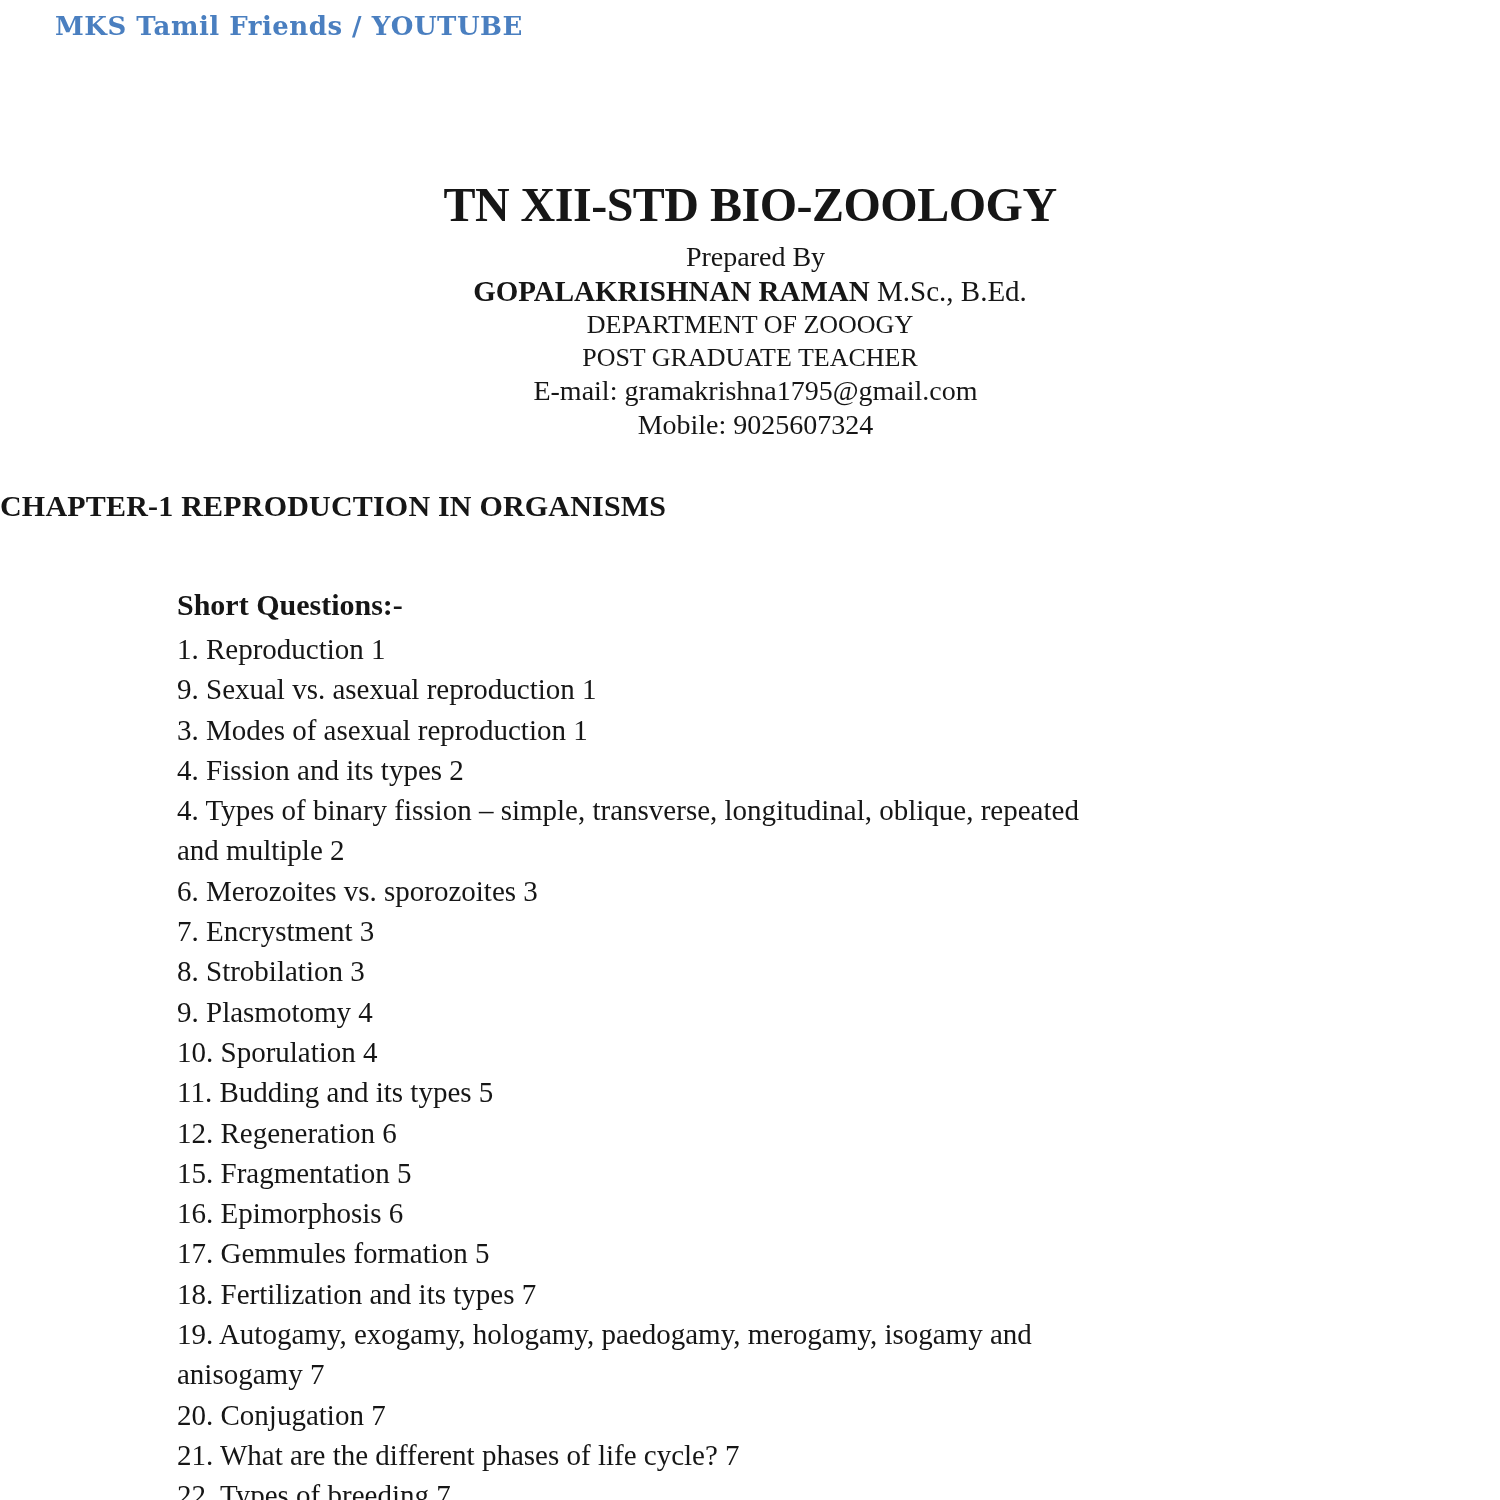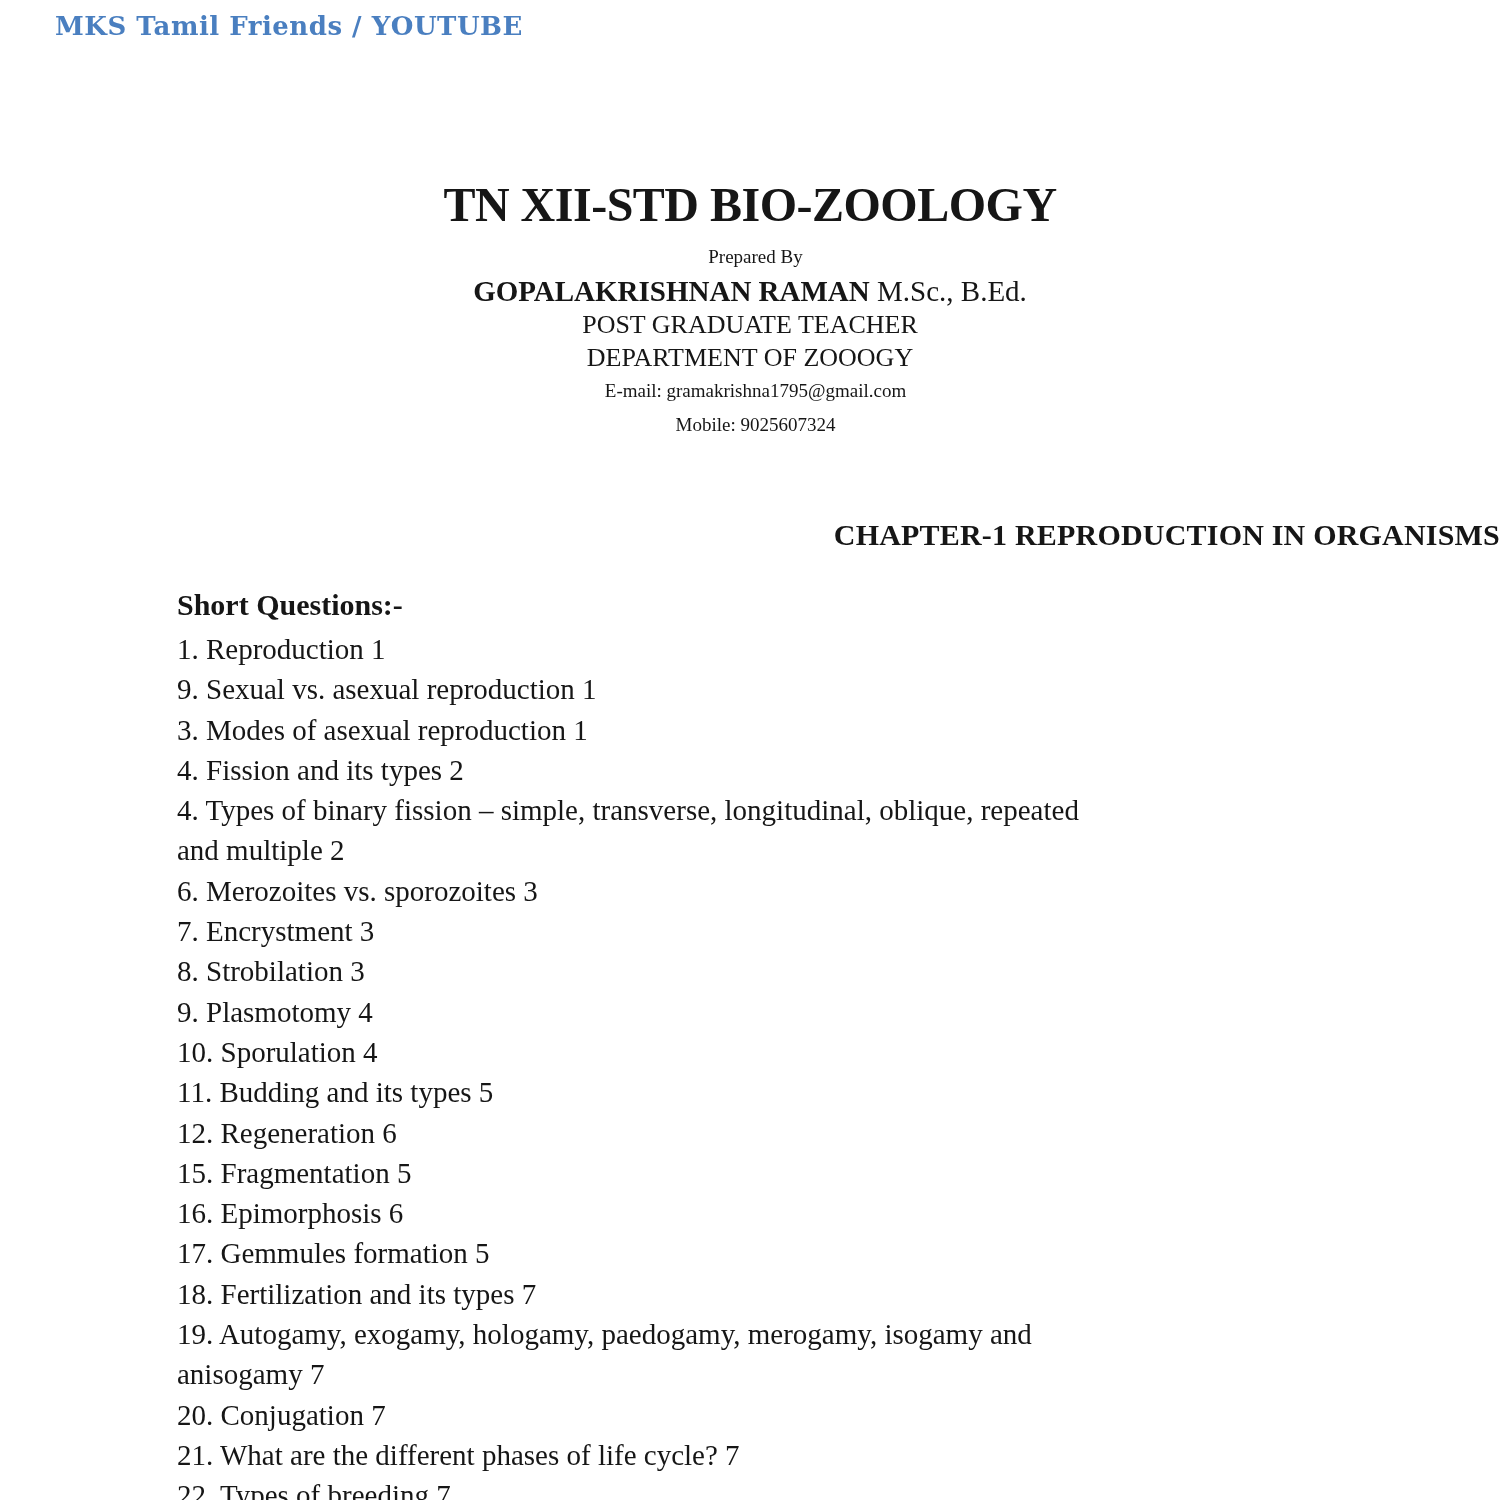--- a/index.html
+++ b/index.html
@@ -39,39 +39,39 @@
     text-align: center;
   }
   .doc-title {
     font-size: 48px;
     font-weight: bold;
     letter-spacing: -0.5px;
     line-height: 58px;
     margin-bottom: 6px;
   }
   .sub-line {
-    font-size: 19px;
+    font-size: 28px;
     line-height: 34px;
     padding-left: 11px;
   }
   .author-line {
     font-size: 29px;
     line-height: 34px;
   }
   .author-name { font-weight: bold; margin-top: 6px; }
   .caps-line {
     font-size: 26px;
     line-height: 33px;
   }
   .chapter-heading {
     position: absolute;
-    top: 518px;
+    top: 489px;
     left: 0;
     width: 1500px;
-    text-align: right;
+    text-align: left;
     font-size: 30px;
     font-weight: bold;
     letter-spacing: 0.2px;
   }
   .section-heading {
     position: absolute;
     top: 588px;
     left: 177px;
     font-size: 30px;
     font-weight: bold;
@@ -90,22 +90,22 @@
 </style>
 </head>
 <body>
 
 <div class="brand">MKS Tamil Friends / YOUTUBE</div>
 
 <div class="header-block">
   <div class="doc-title">TN XII-STD BIO-ZOOLOGY</div>
   <div class="sub-line">Prepared By</div>
   <div class="author-line"><span class="author-name">GOPALAKRISHNAN RAMAN</span><span> M.Sc., B.Ed.</span></div>
+  <div class="caps-line">DEPARTMENT OF ZOOOGY</div>
   <div class="caps-line">POST GRADUATE TEACHER</div>
-  <div class="caps-line">DEPARTMENT OF ZOOOGY</div>
   <div class="sub-line">E-mail: gramakrishna1795@gmail.com</div>
   <div class="sub-line">Mobile: 9025607324</div>
 </div>
 
 <div class="chapter-heading">CHAPTER-1 REPRODUCTION IN ORGANISMS</div>
 
 <div class="section-heading">Short Questions:-</div>
 
 <div class="question-list">
     <div class="q-line">1. Reproduction 1</div>

